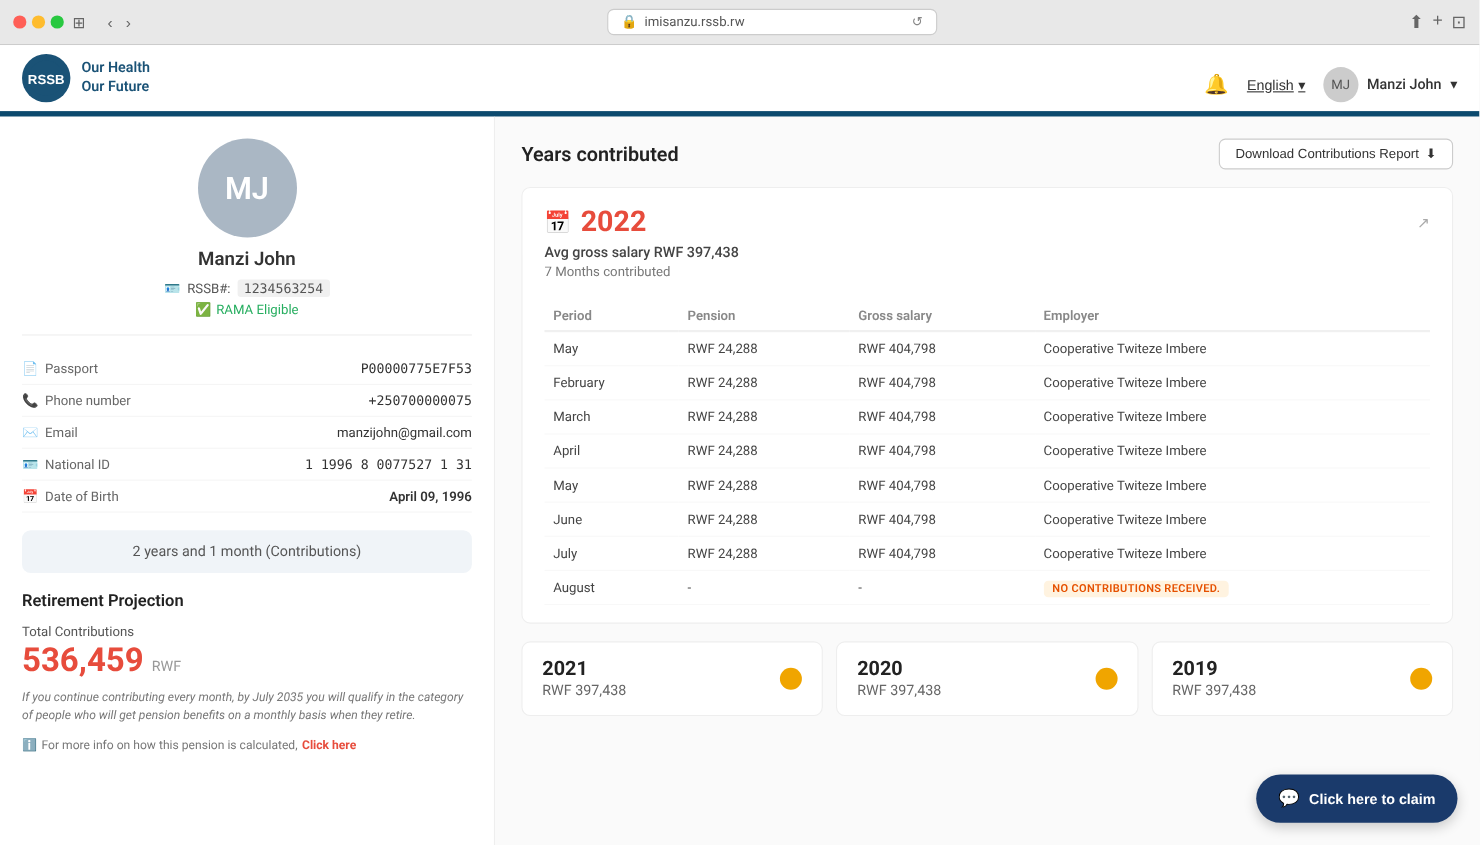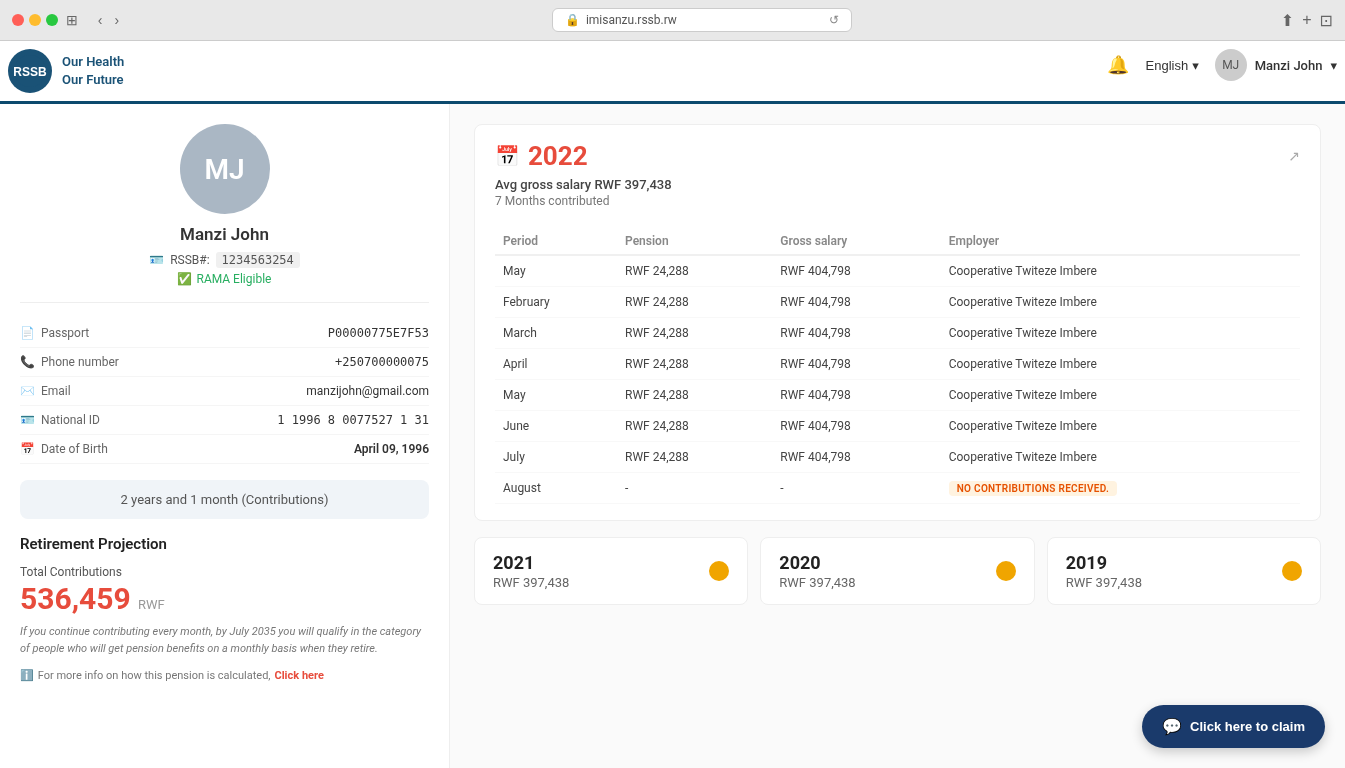--- a/index.html
+++ b/index.html
@@ -16,28 +16,28 @@
     .browser-nav button { background: none; border: none; color: #666; font-size: 14px; cursor: pointer; padding: 2px 4px; }
     .browser-sidebar-btn { background: none; border: none; color: #666; font-size: 14px; cursor: pointer; }
     .browser-address-bar { flex: 1; display: flex; align-items: center; justify-content: center; }
     .browser-url-box { background: white; border: 1px solid #ccc; border-radius: 6px; padding: 4px 12px; display: flex; align-items: center; gap: 6px; min-width: 300px; }
     .browser-url-box span { color: #555; font-size: 12px; }
     .browser-actions { display: flex; gap: 8px; }
     .browser-actions button { background: none; border: none; color: #666; font-size: 16px; cursor: pointer; }
 
     
     .app { display: flex; flex-direction: column; height: calc(768px - 40px); }
-    .topbar { background: white; border-bottom: 3px solid #0c4a6e; display: flex; align-items: flex-start; padding: 8px 8px; }
+    .topbar { background: white; border-bottom: 5px solid #0c4a6e; display: flex; align-items: flex-end; padding: 8px 20px; }
     .logo { display: flex; align-items: center; gap: 10px; }
     .logo-img { width: 44px; height: 44px; background: #1a5276; border-radius: 50%; display: flex; align-items: center; justify-content: center; }
     .logo-img svg { width: 36px; height: 36px; }
     .logo-text { font-size: 13px; font-weight: 600; color: #1a5276; line-height: 1.4; }
     .topbar-right { margin-left: auto; display: flex; align-items: center; gap: 16px; }
     .notif-btn { background: none; border: none; cursor: pointer; font-size: 18px; color: #555; }
-    .lang-selector { display: flex; align-items: center; gap: 4px; cursor: pointer; font-size: 13px; color: #333; background: none; border: none; }
+    .lang-selector { display: flex; align-items: center; gap: 4px; cursor: pointer; font-size: 13px; color: #333; background: none; border: none; text-decoration: underline; }
     .user-info { display: flex; align-items: center; gap: 8px; cursor: pointer; }
     .user-avatar { width: 32px; height: 32px; border-radius: 50%; background: #ccc; display: flex; align-items: center; justify-content: center; font-size: 12px; color: #555; }
     .user-name { font-size: 13px; font-weight: 500; }
 
     .main-content { display: flex; flex: 1; overflow: hidden; }
 
     
     .left-panel { width: 450px; background: white; overflow-y: auto; border-right: 1px solid #eee; padding: 20px; flex-shrink: 0; }
     .profile-section { display: flex; flex-direction: column; align-items: center; padding-bottom: 16px; border-bottom: 1px solid #eee; margin-bottom: 16px; }
     .avatar-circle { width: 90px; height: 90px; border-radius: 50%; background: #aab7c4; display: flex; align-items: center; justify-content: center; font-size: 28px; font-weight: 600; color: #fff; margin-bottom: 10px; }
@@ -225,20 +225,27 @@
         <div class="projection-text">If you continue contributing every month, by July 2035 you will qualify in the category of people who will get pension benefits on a monthly basis when they retire.</div>
         <div class="more-info">
           <span>ℹ️</span>
           <span>For more info on how this pension is calculated,</span>
           <a href="#">Click here</a>
         </div>
       </div>
     </div>
 
     <div class="right-panel">
+      <div class="right-header">
+        <h2 class="page-title">Years contributed</h2>
+        <button class="download-btn">
+          <span>Download Contributions Report</span>
+          <span>⬇</span>
+        </button>
+      </div>
 
       <div class="year-card">
         <div class="year-header">
           <div class="year-num">
             <span class="cal-icon">📅</span>
             <span>2022</span>
           </div>
           <button class="year-expand">↗</button>
         </div>
         <div class="avg-salary">Avg gross salary RWF 397,438</div>

